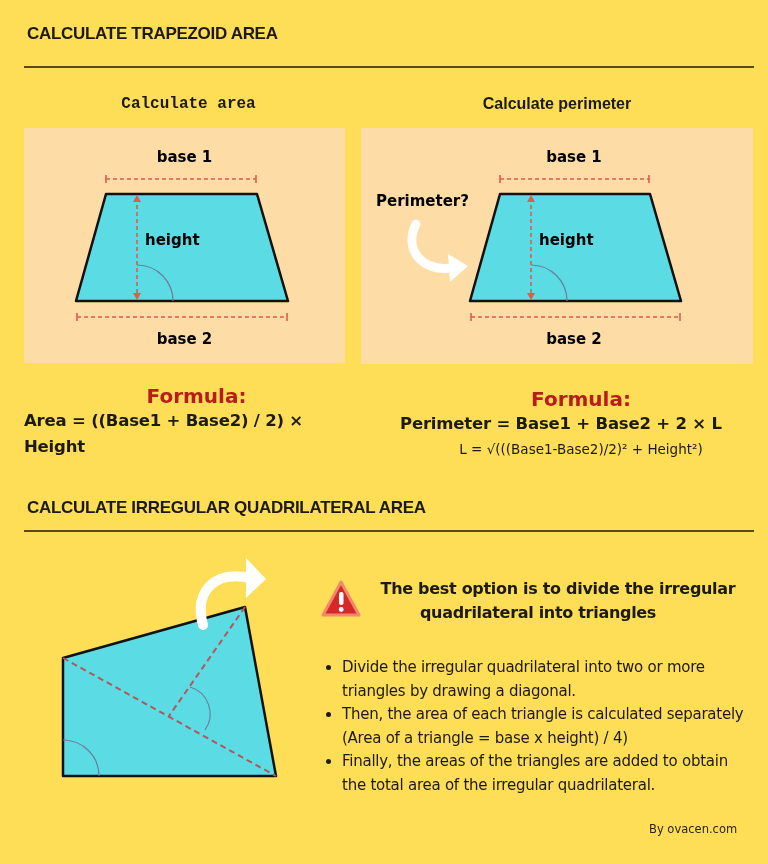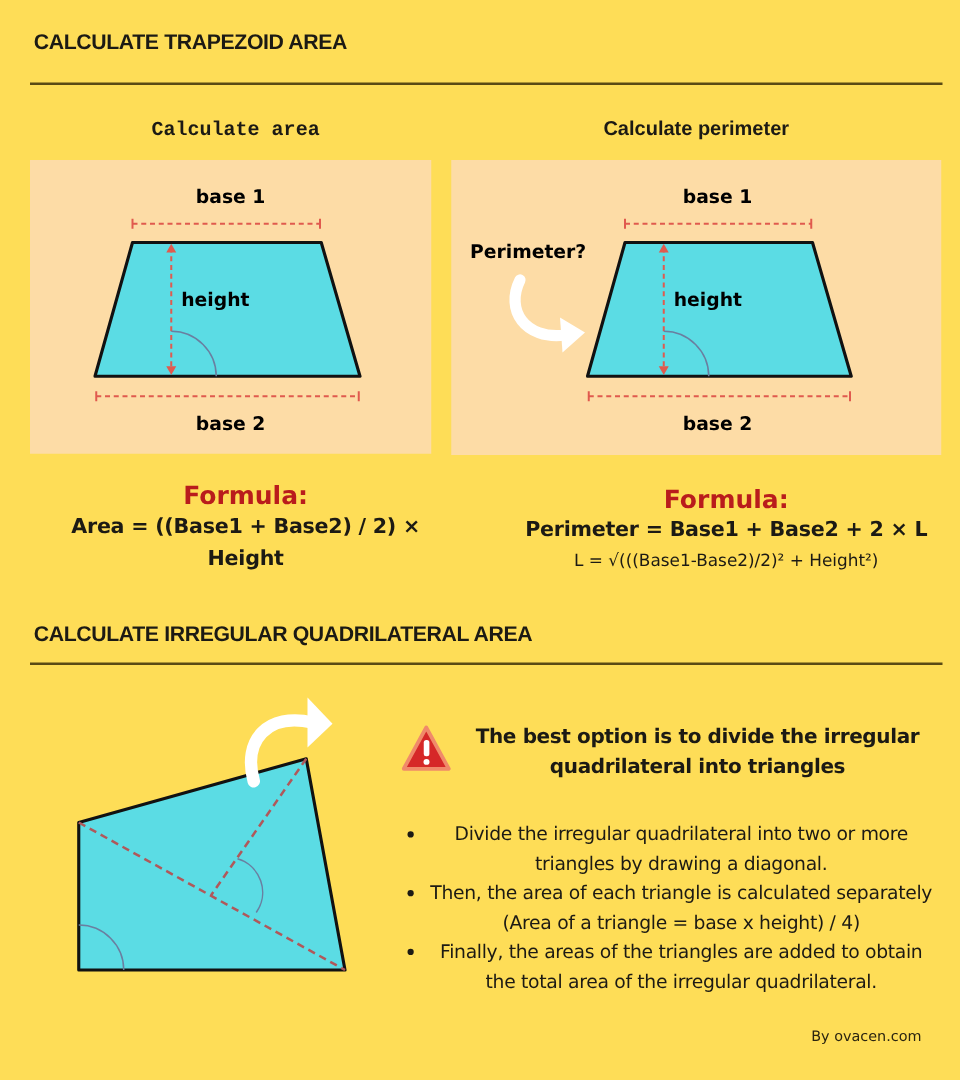--- a/index.html
+++ b/index.html
@@ -24,35 +24,34 @@
     .panel { background: #FDDCA6; }
     .label-b {
       font-weight: bold; font-size: 15px; text-align: center;
       font-family: "DejaVu Sans", sans-serif; color: #000000;
     }
     .formula-head {
       color: #b91c1c; font-weight: bold; font-size: 20px; text-align: center;
       font-family: "DejaVu Sans", sans-serif;
     }
     .formula-main {
-      font-weight: bold; font-size: 16.5px; text-align: center; line-height: 26px;
+      font-weight: bold; font-size: 16.5px; line-height: 26px;
       font-family: "DejaVu Sans", sans-serif; letter-spacing: -0.2px;
     }
     .formula-sub {
       font-size: 13.5px; text-align: center; font-family: "DejaVu Sans", sans-serif;
     }
     .tip-title {
       font-weight: bold; font-size: 16px; text-align: center; line-height: 24px;
       font-family: "DejaVu Sans", sans-serif; letter-spacing: -0.3px;
     }
     ul.steps {
       margin: 0; padding: 0 0 0 22px;
       font-size: 15px; line-height: 23.5px; font-family: "DejaVu Sans", sans-serif;
       letter-spacing: -0.25px;
-      text-align: center;
     }
     ul.steps li { margin: 0; }
     .credit { font-size: 11.5px; font-family: "DejaVu Sans", sans-serif; color: #2a2410; }
     svg { position: absolute; left: 0; top: 0; overflow: visible; }
   </style>
 </head>
 <body>
 
 <div class="abs section-title" style="top:24px;">CALCULATE TRAPEZOID AREA</div>
 <div class="abs rule" style="top:66px;"></div>
@@ -143,21 +142,21 @@
   </g>
 
   <g>
     <path d="M341,582 L359,615 L323,615 Z" fill="#D62828" stroke="#F08A6A" stroke-width="3" stroke-linejoin="round"></path>
     <rect x="339" y="592" width="4.5" height="13" rx="2" fill="#ffffff"></rect>
     <circle cx="341.2" cy="609.5" r="2.4" fill="#ffffff"></circle>
   </g>
 </svg>
 
 <div class="abs tip-title" style="left:362px; width:392px; top:577px;">The best option is to divide the irregular</div>
-<div class="abs tip-title" style="left:362px; width:392px; top:601px;">quadrilateral into triangles</div>
+<div class="abs tip-title" style="left:342px; width:392px; top:601px;">quadrilateral into triangles</div>
 
 <div class="abs" style="left:320px; top:656px; width:428px;">
   <ul class="steps">
     <li>Divide the irregular quadrilateral into two or more triangles by drawing a diagonal.</li>
     <li>Then, the area of each triangle is calculated separately (Area of a triangle = base x height) / 4)</li>
     <li>Finally, the areas of the triangles are added to obtain the total area of the irregular quadrilateral.</li>
   </ul>
 </div>
 
 <div class="abs credit" style="left:649px; top:822px;">By ovacen.com</div>

